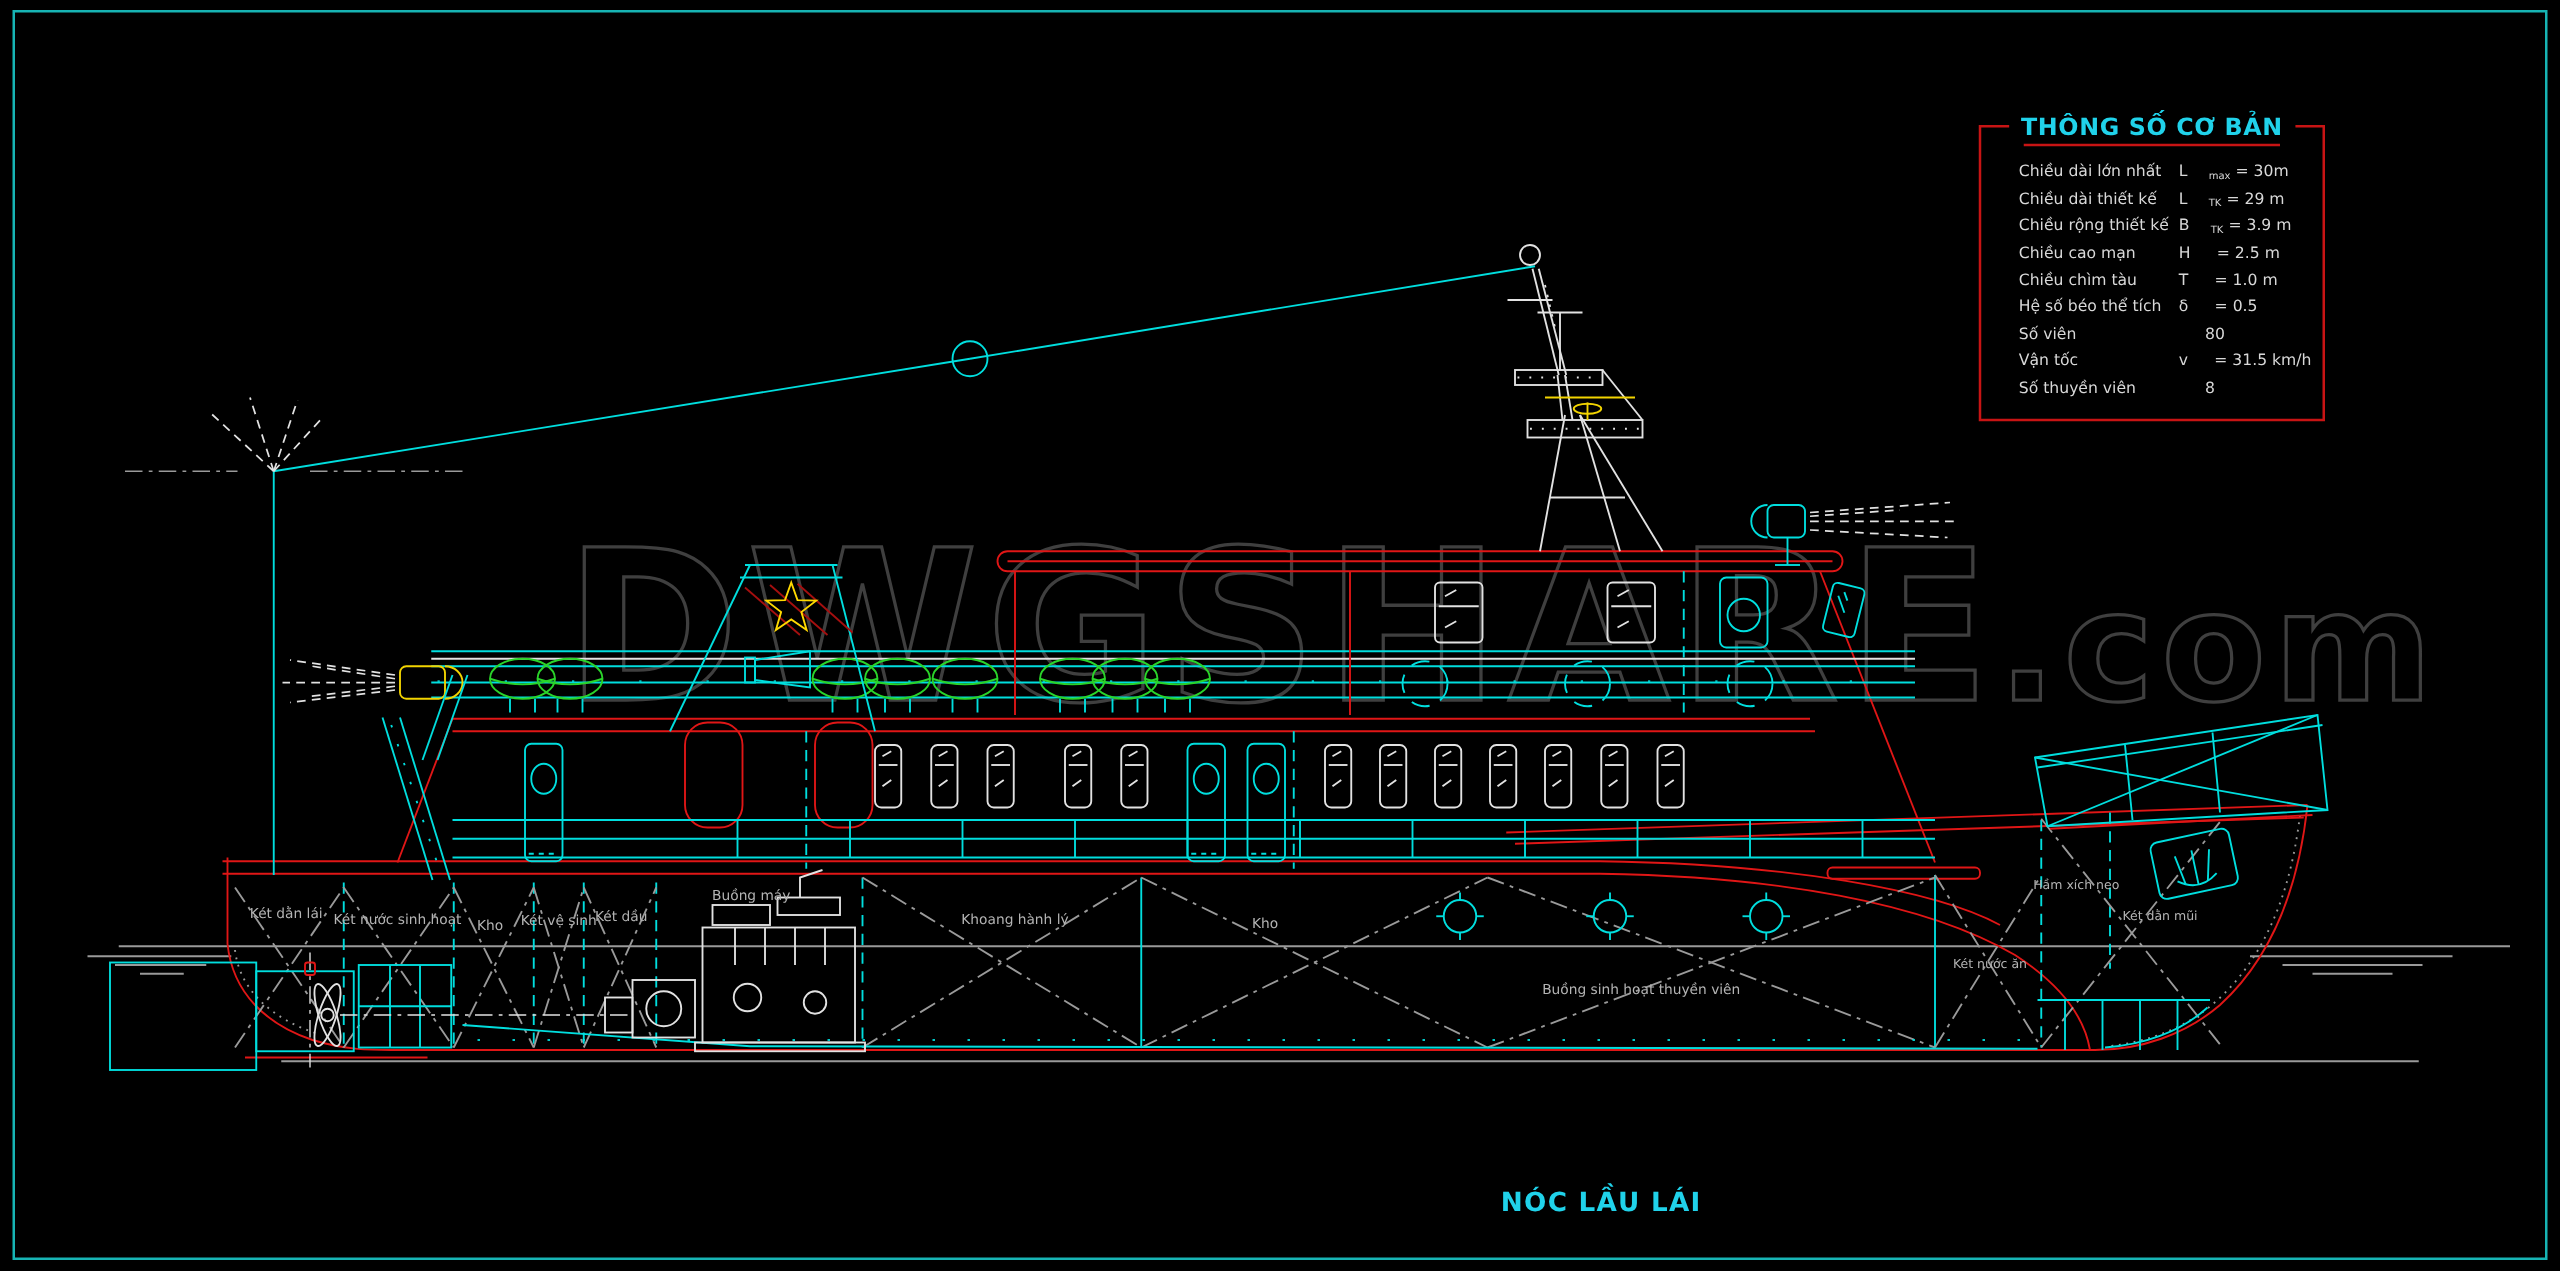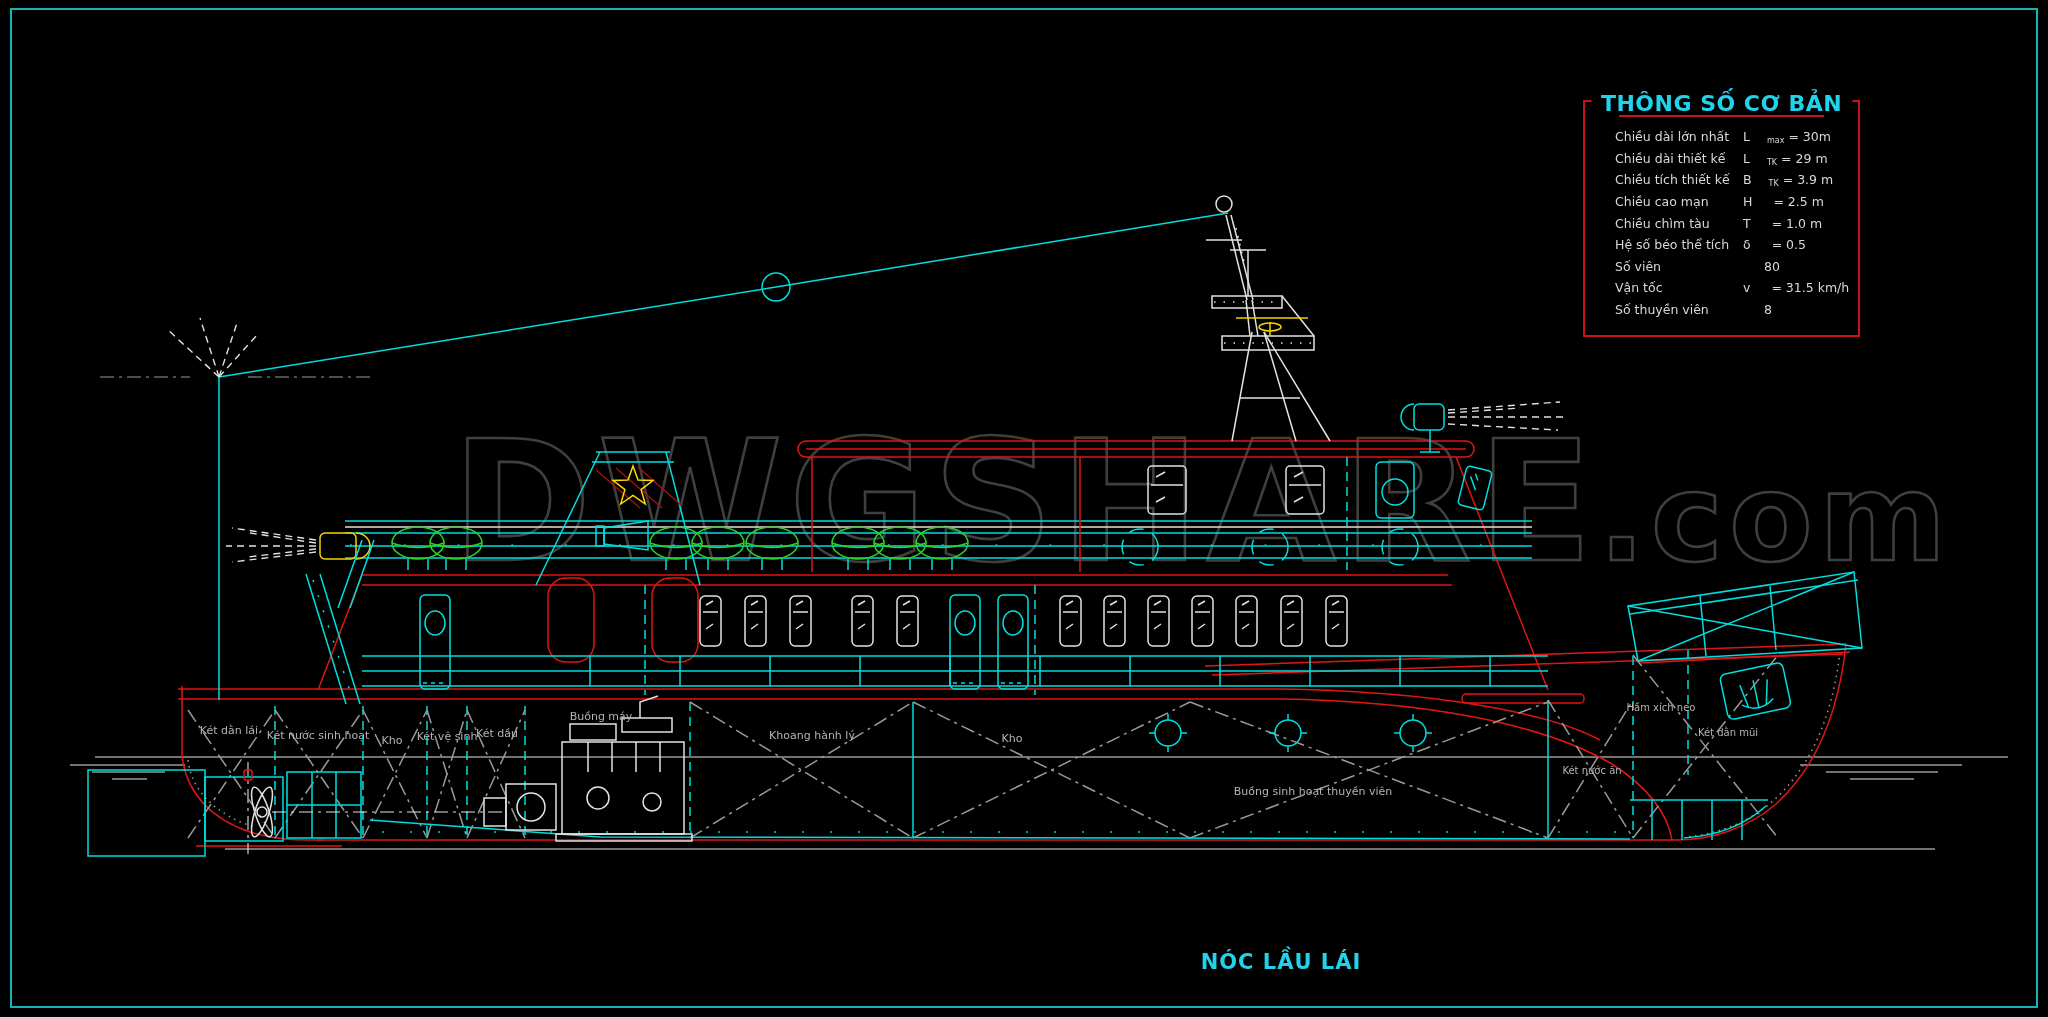--- a/index.html
+++ b/index.html
@@ -18,21 +18,21 @@
   .ship-svg *{fill:none;stroke-width:1.5;}
   .sc{stroke:var(--line-cyan);} .sr{stroke:var(--line-red);} .sw{stroke:var(--line-white);}
   .sg{stroke:var(--line-gray);} .sgr{stroke:var(--line-green);} .sy{stroke:var(--accent-yellow);}
   .dsh{stroke-dasharray:9,6;} .dd{stroke-dasharray:14,5,3,5;stroke-width:1.1;}
   .ray{stroke:var(--line-white);stroke-dasharray:7,5;stroke-width:1.4;}
   .lbl,.lbl-sm{fill:var(--label-gray);stroke:none;font-family:"DejaVu Sans",sans-serif;}
   .lbl{font-size:11px;} .lbl-sm{font-size:10px;}
   .spec-table{position:absolute;left:1583px;top:100px;width:273px;height:233px;
               border:2px solid var(--table-border-red);}
   .spec-title{position:absolute;top:-11px;left:50%;transform:translateX(-50%);background:#000;
-              padding:0 10px;color:var(--title-cyan);font-size:22px;font-weight:bold;
+              padding:0 10px;color:var(--title-cyan);font-size:19px;font-weight:bold;
               white-space:nowrap;letter-spacing:.5px;}
   .spec-underline{position:absolute;top:13px;left:34px;right:34px;height:2px;
                   background:var(--table-border-red);}
   .spec-rows{position:absolute;top:24px;left:10px;right:6px;}
   .spec-row{display:flex;align-items:center;height:21.6px;color:var(--text-white);font-size:12.5px;}
   .spec-label{flex:none;width:128px;margin-left:20px;}
   .spec-value{display:flex;align-items:baseline;}
   .spec-value sub{font-size:8px;transform:translateY(2px);margin-right:1px;padding-left:17px;}
   .spec-value .val{margin-left:3px;text-align:center;}
   .drawing-title{position:absolute;left:1131px;top:950px;width:300px;text-align:center;
@@ -414,21 +414,21 @@
         </div>
       <div class="spec-row">
           <span class="spec-label">Chiều dài thiết kế</span>
           <span class="spec-value">
             <span>L</span>
             <sub>TK</sub>
             <span class="val">= 29 m</span>
           </span>
         </div>
       <div class="spec-row">
-          <span class="spec-label">Chiều tích thiết kế</span>
+          <span class="spec-label">Chiều rộng thiết kế</span>
           <span class="spec-value">
             <span>B</span>
             <sub>TK</sub>
             <span class="val">= 3.9 m</span>
           </span>
         </div>
       <div class="spec-row">
           <span class="spec-label">Chiều cao mạn</span>
           <span class="spec-value">
             <span>H</span>

